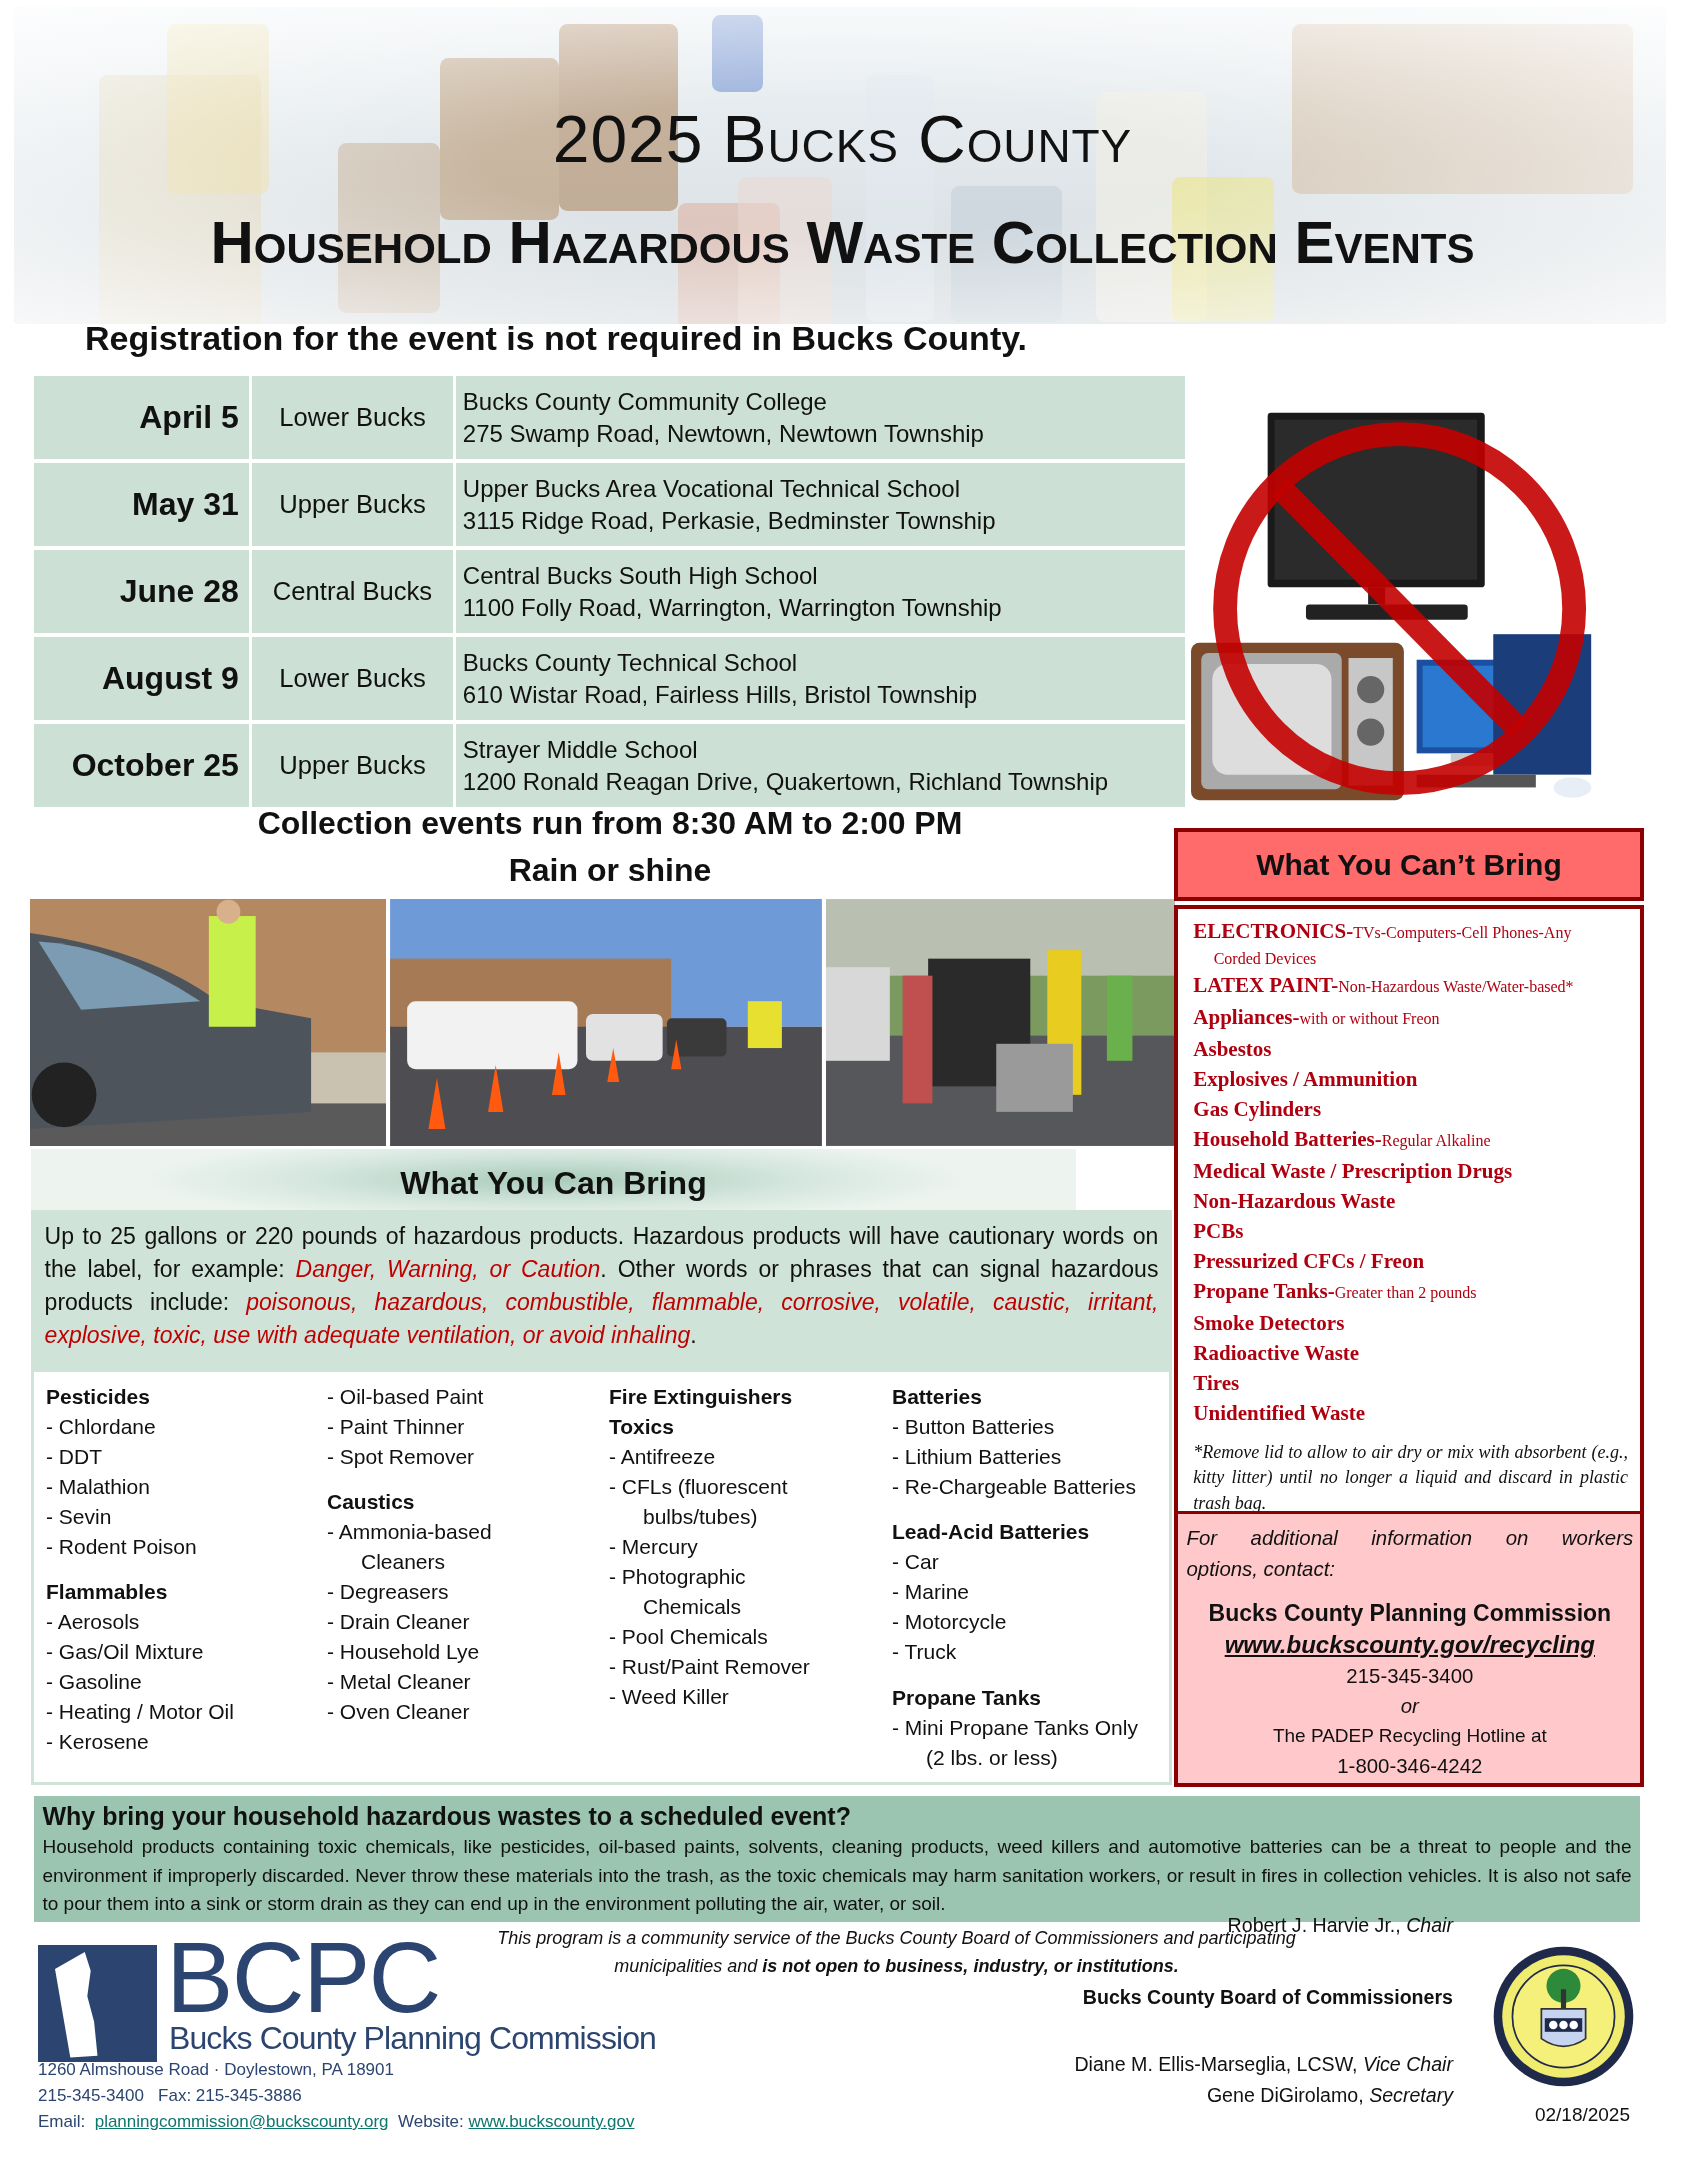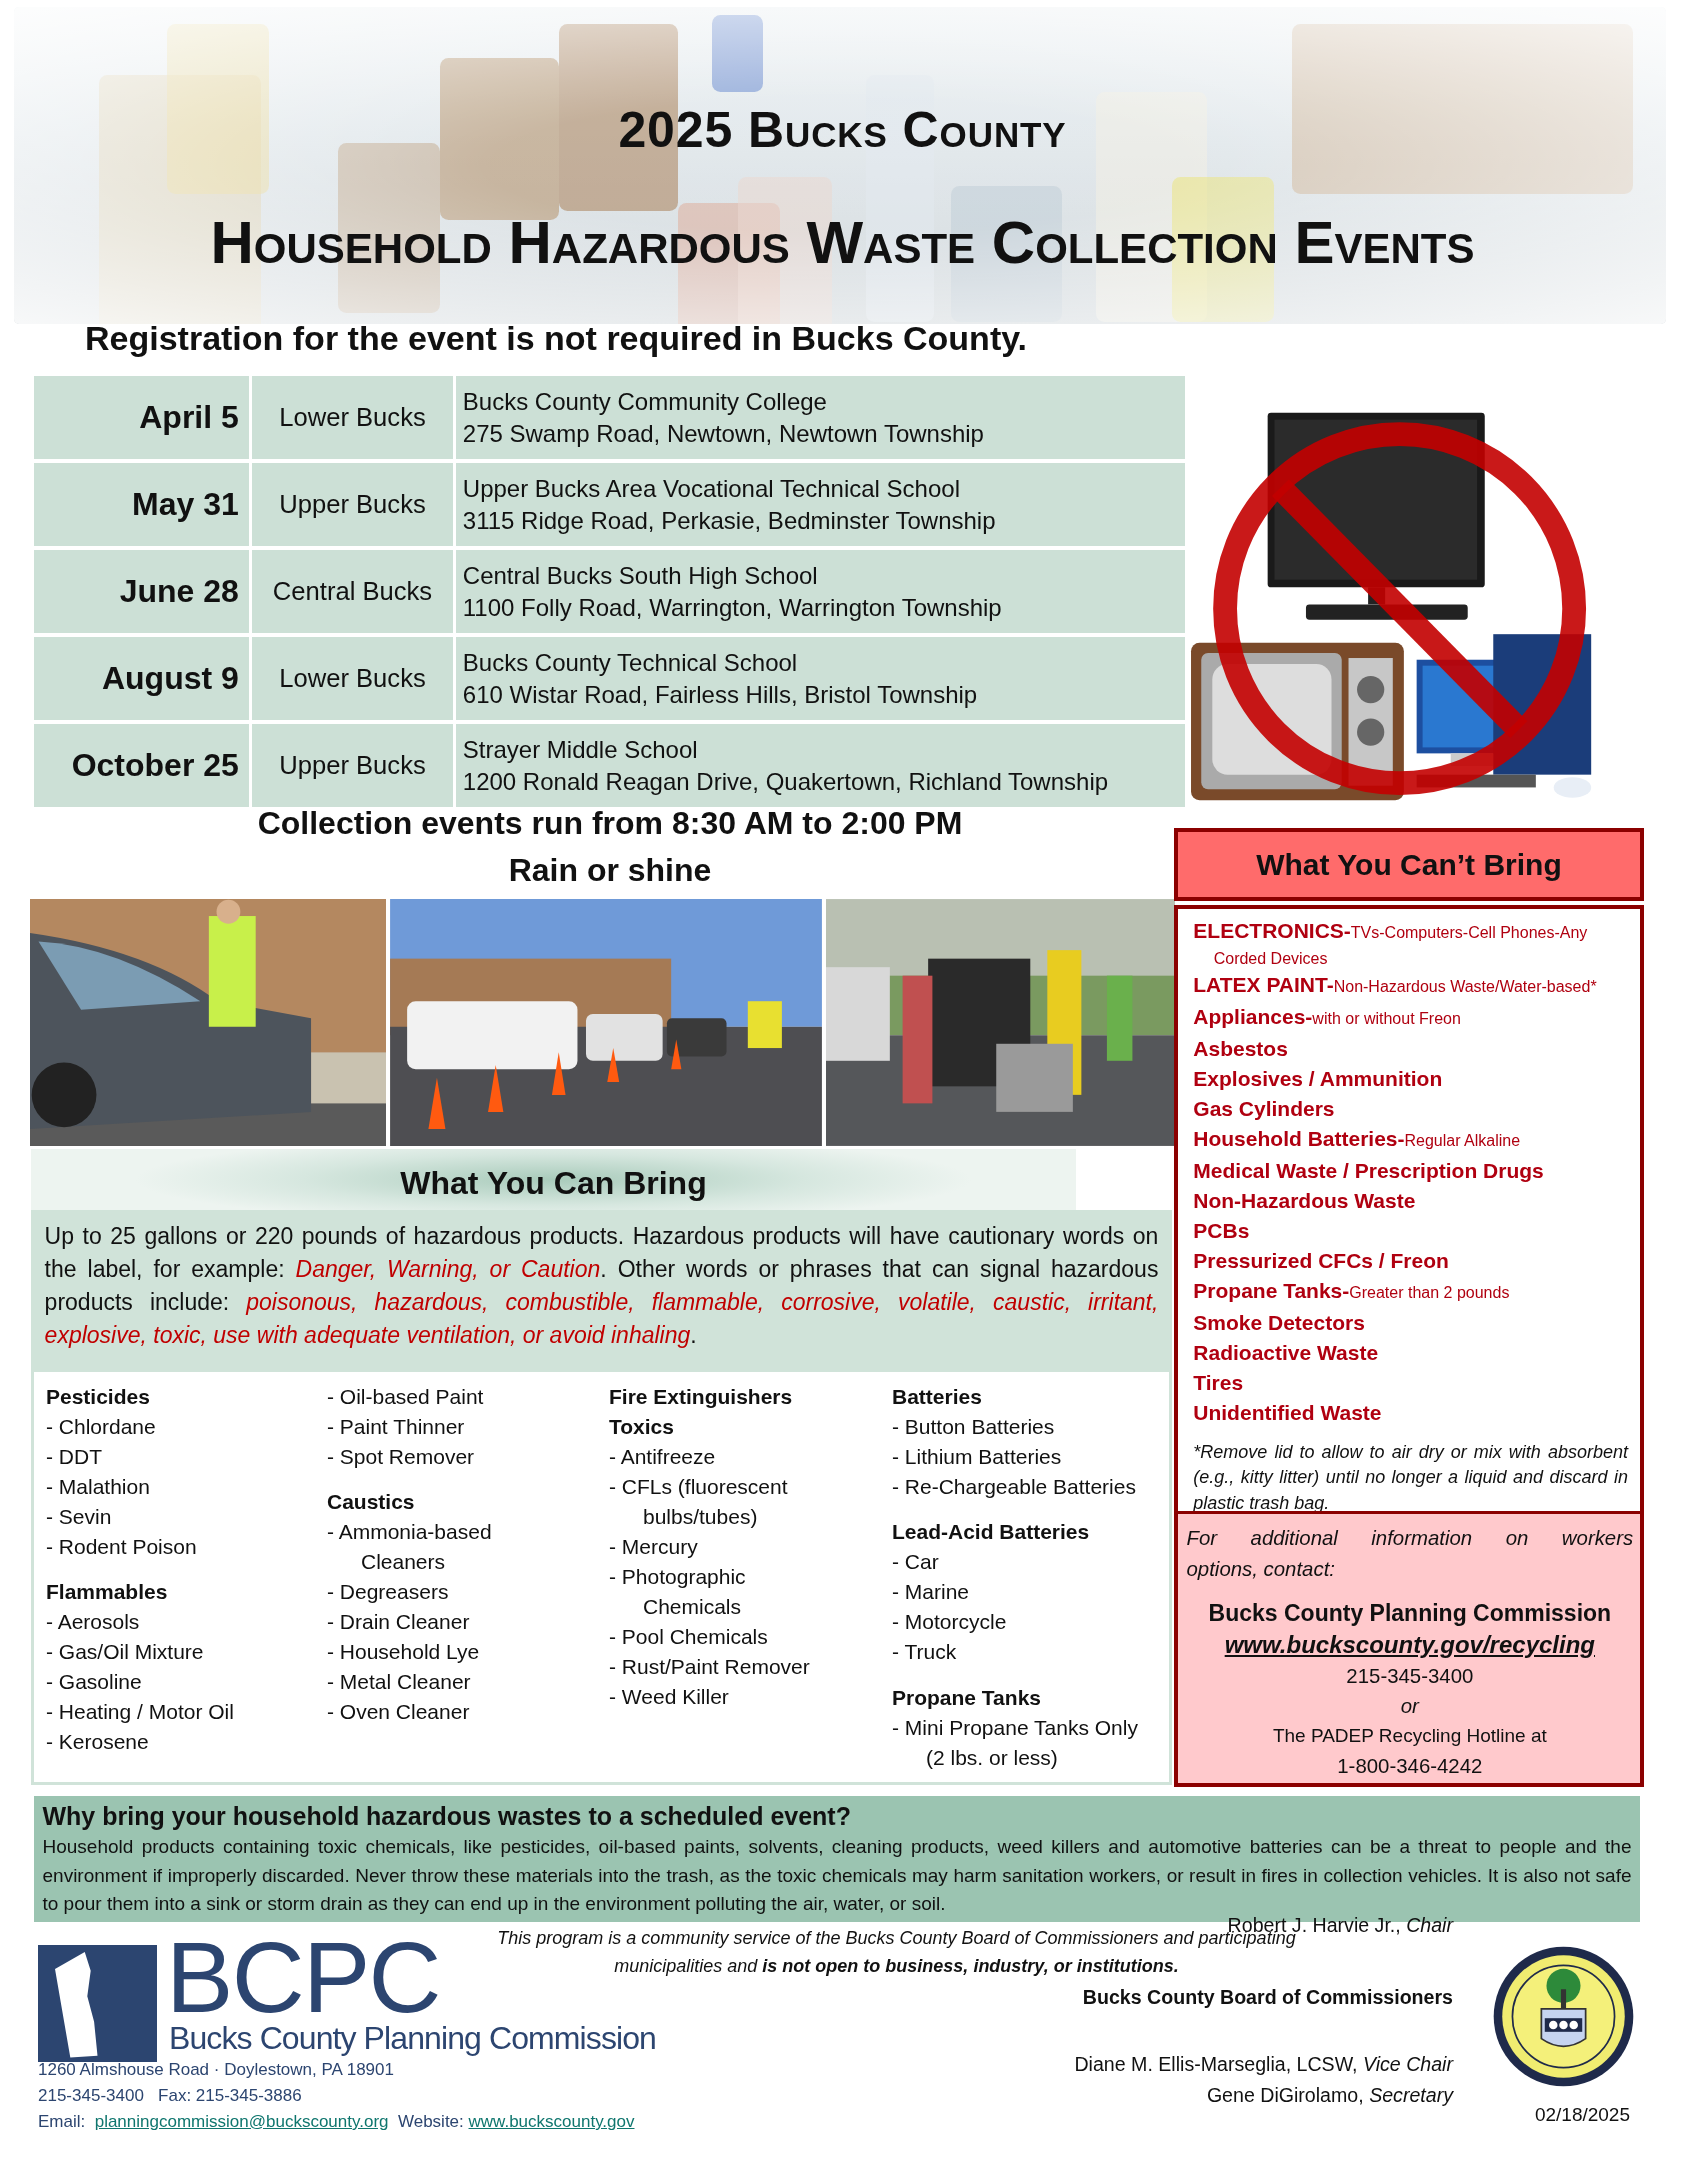--- a/index.html
+++ b/index.html
@@ -5,21 +5,21 @@
   html, body { margin:0; padding:0; }
   body { width:1685px; height:2181px; position:relative; background:#ffffff; overflow:hidden;
          font-family:"Liberation Sans", sans-serif; color:#111; }
   .abs { position:absolute; }
   
   #hero { left:13.6px; top:6.8px; width:1652px; height:317px; overflow:hidden;
           background: linear-gradient(180deg,#eef2f4 0%,#dfe6ea 40%,#cdd4d8 100%);
           border-radius:5.1px; }
   #hero .can { position:absolute; border-radius:8.5px; opacity:.55; }
   #hero .veil { position:absolute; inset:0; background:radial-gradient(ellipse at center, rgba(255,255,255,0.15) 30%, rgba(255,255,255,0.85) 100%); }
-  .title1 { left:0; width:1685px; top:101px; text-align:center; font-weight:bold; font-size:50px; letter-spacing:0.9px; font-variant:small-caps; }
+  .title1 { left:0; width:1685px; top:101px; text-align:center; font-weight:normal; font-size:66px; letter-spacing:0.9px; font-variant:small-caps; }
   .title2 { left:0; width:1685px; top:208px; text-align:center; font-weight:bold; font-size:60px; letter-spacing:0px; font-variant:small-caps; }
   .reg { left:85px; top:319px; font-weight:bold; font-size:34px; }
   
   #sched { left:34px; top:376px; width:1152px; }
   .srow { position:absolute; left:0; height:83px; width:1152px; }
   .cell { position:absolute; top:0; height:100%; background:#cce0d6; box-sizing:border-box; display:flex; align-items:center; }
   .c1 { left:0; width:215px; justify-content:flex-end; padding-right:10.2px; font-weight:bold; font-size:32px; }
   .c2 { left:218px; width:201px; justify-content:center; font-size:25.6px; }
   .c3 { left:422px; width:729px; flex-direction:column; align-items:flex-start; justify-content:center; padding-left:6.8px; font-size:24px; line-height:32px; }
   
@@ -32,21 +32,21 @@
              background: radial-gradient(ellipse 40% 70% at 50% 50%, #a9cbbb 0%, #d6e7df 60%, #edf4f0 100%); text-align:center; font-weight:bold; font-size:32px; line-height:68px; }
   #canBody { left:31px; top:1210px; width:1141px; height:162px; background:#d0e3d9; box-sizing:border-box; padding:10.2px 13.6px 0 13.6px; font-size:23px; line-height:33px; text-align:justify; }
   .red { color:#c00000; font-style:italic; }
   #lists { left:31px; top:1372px; width:1141px; height:413px; background:#ffffff; border:3.4px solid #d0e3d9; border-top:none; box-sizing:border-box; }
   .col { position:absolute; top:10.2px; font-size:21px; line-height:30px; }
   .col .h { font-weight:bold; }
   .col .gap { height:15.3px; }
   .col .ind { padding-left:34px; }
   
   #cantHead { left:1174px; top:828px; width:470px; height:73px; background:#ff6b6b; border:4.3px solid #8b0000; box-sizing:border-box; text-align:center; font-weight:bold; font-size:30px; line-height:65px; color:#111; }
-  #cantList { left:1174px; top:905px; width:470px; height:606px; border:4.3px solid #8b0000; border-bottom:none; box-sizing:border-box; padding:6.8px 12px 0 15.3px; background:#fff; }
+  #cantList { left:1174px; top:905px; width:470px; height:606px; border:4.3px solid #8b0000; border-bottom:none; box-sizing:border-box; padding:6.8px 12px 0 15.3px; background:#fff;font-family:Liberation Serif, serif; }
   .ci { color:#b00010; font-weight:bold; font-size:21px; line-height:30px; white-space:nowrap; }
   .ci .sm { font-weight:normal; font-size:16px; }
   .ci.cont { padding-left:20.4px; font-weight:normal; font-size:16px; line-height:22px; }
   .note { font-style:italic; font-size:18px; line-height:25.6px; text-align:justify; margin-top:12px; color:#111; }
   #contact { left:1174px; top:1511px; width:470px; height:276px; background:#ffc9cc; border:4.3px solid #8b0000; border-top:3.4px solid #8b0000; box-sizing:border-box; padding:8.5px 6.8px 0 8.5px; font-size:20.4px; }
   #contact .intro { font-style:italic; text-align:justify; text-align-last:justify; line-height:31px; }
   #contact .intro2 { font-style:italic; line-height:31px; }
   #contact .ctr { text-align:center; }
   
   #why { left:34px; top:1796px; width:1606px; height:126px; background:#9bc4b1; box-sizing:border-box; padding:3.4px 8.5px 0 8.5px; }

